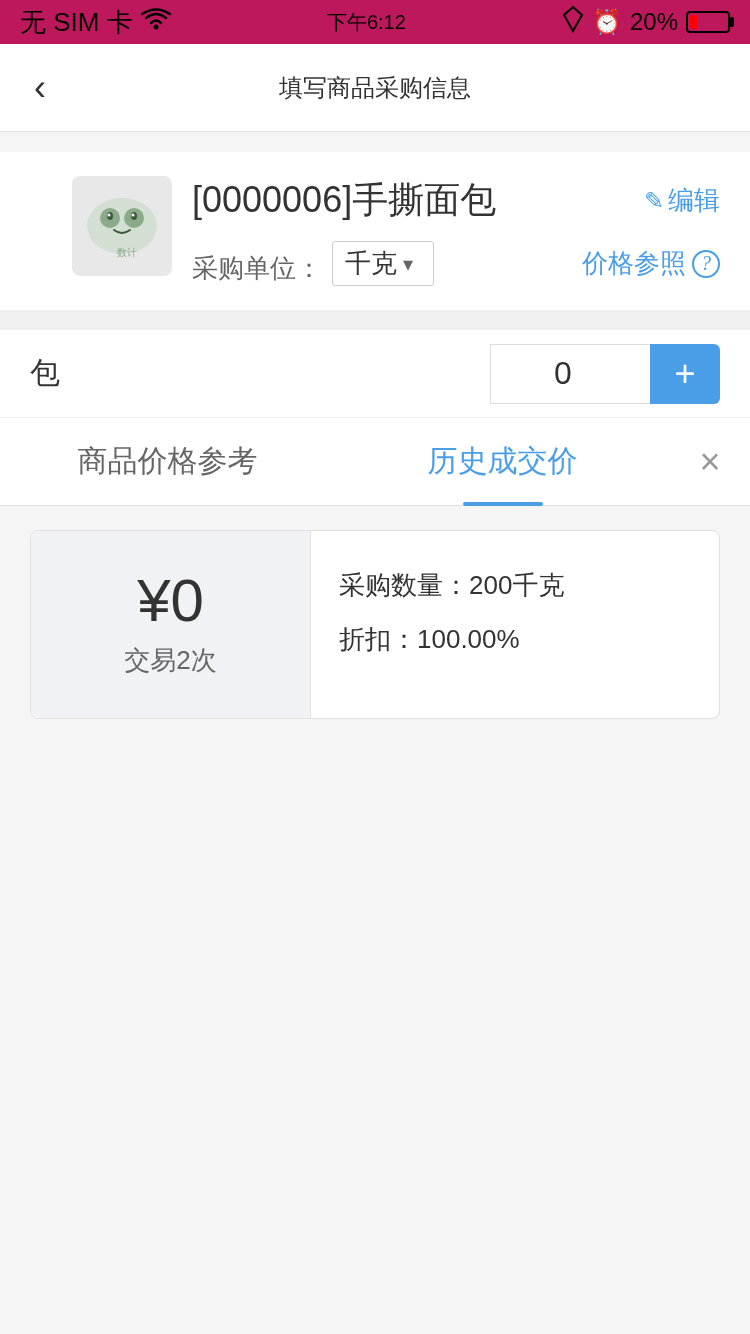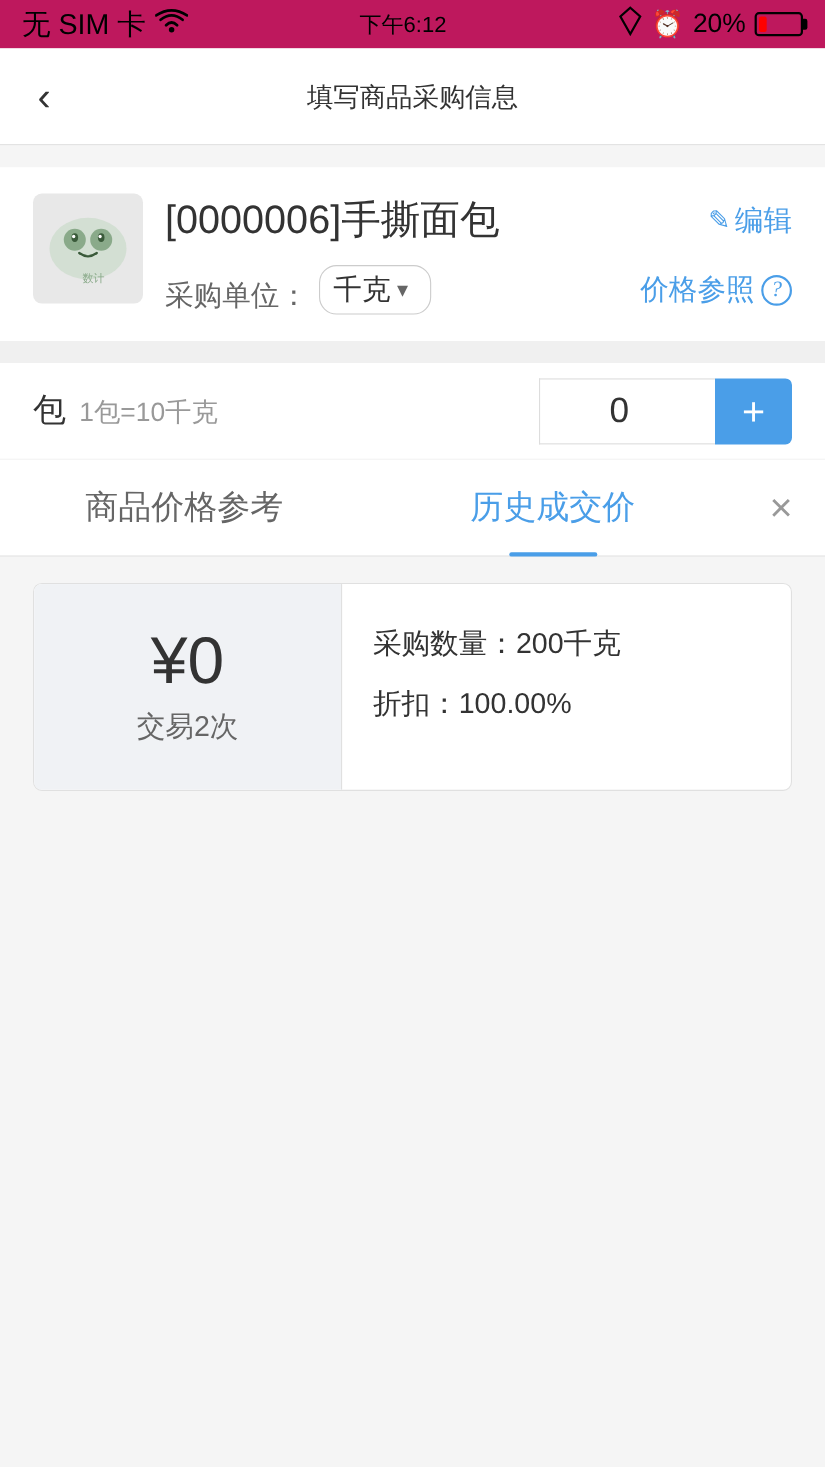--- a/index.html
+++ b/index.html
@@ -111,20 +111,21 @@
       height: 100px;
       background: #e8e8e8;
       border-radius: 8px;
       display: flex;
       align-items: center;
       justify-content: center;
       flex-shrink: 0;
       font-size: 28px;
       color: #999;
       overflow: hidden;
+      margin-left: 42px;
     }
     .product-info {
       flex: 1;
     }
     .product-header {
       display: flex;
       justify-content: space-between;
       align-items: center;
       margin-bottom: 16px;
     }
@@ -151,21 +152,21 @@
     }
     .unit-label {
       font-size: 26px;
       color: #666;
       display: flex;
       align-items: flex-end;
       gap: 10px;
     }
     .unit-select {
       border: 1px solid #ccc;
-      border-radius: 16px;
+      border-radius: 3px;
       padding: 4px 20px 4px 12px;
       font-size: 26px;
       color: #333;
       background: #fff;
       position: relative;
       display: inline-flex;
       align-items: center;
       gap: 6px;
     }
     .unit-arrow {
@@ -422,21 +423,20 @@
       </div>
     </div>
   </div>
 </div>
 
 <div class="divider-thick"></div>
 
 <div class="quantity-row">
   <div class="qty-left">
     <span class="qty-unit">包</span>
-    <span class="qty-conversion">1包=10千克</span>
   </div>
   <div class="qty-input-wrapper">
     <input class="qty-input" type="number" value="0" style="">
     <div class="qty-plus-btn">
       <span>+</span>
     </div>
   </div>
 </div>
 
 <div class="tabs-row">

